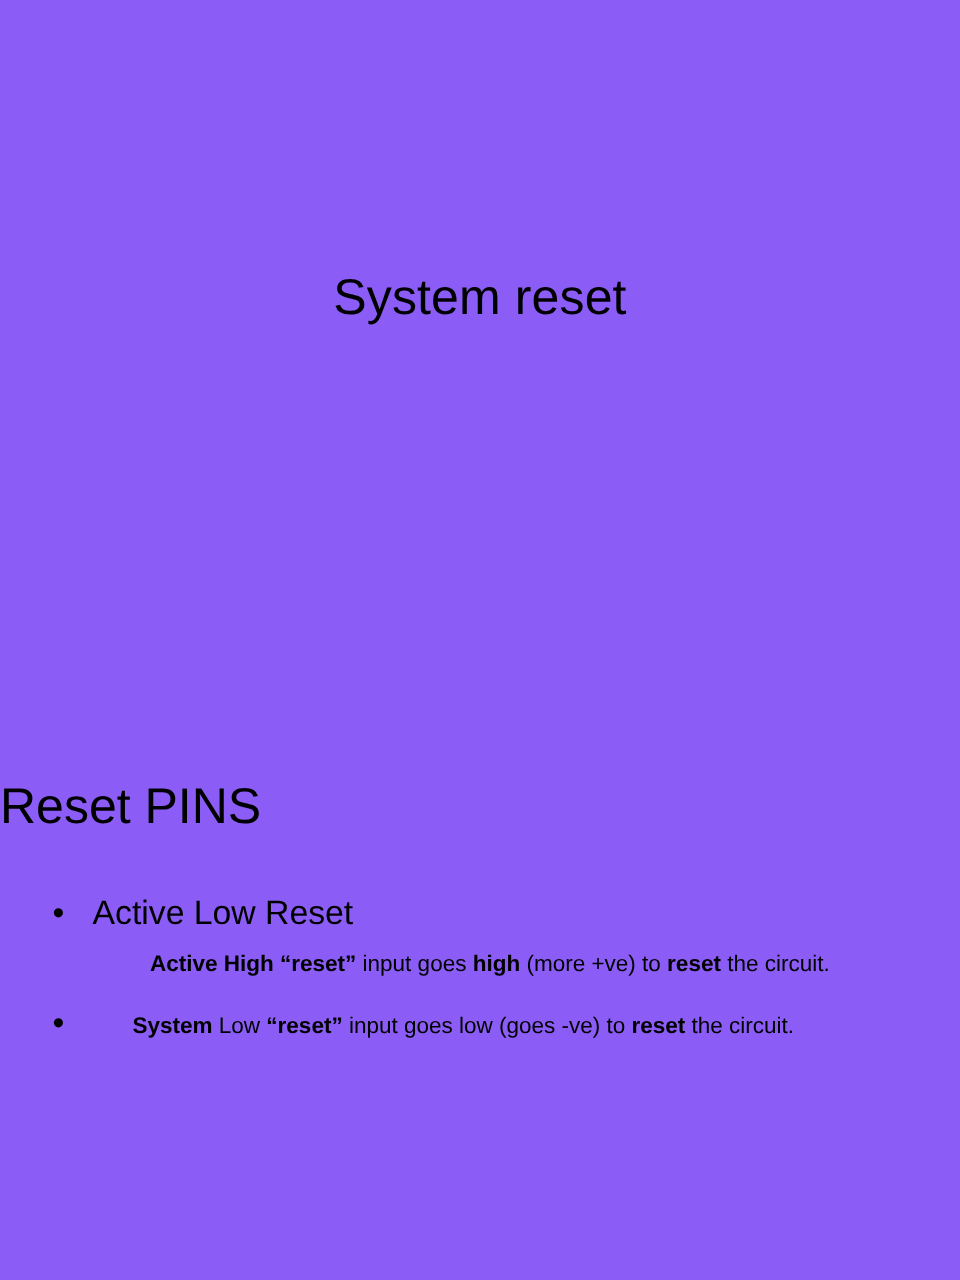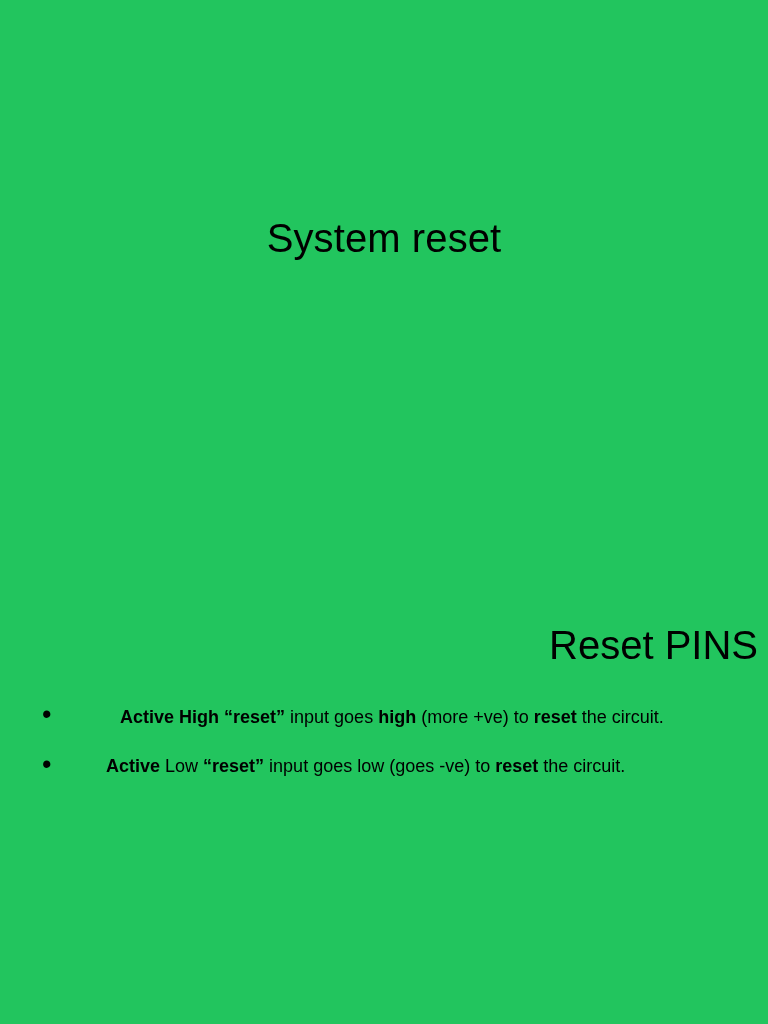--- a/index.html
+++ b/index.html
@@ -14,21 +14,21 @@
     position: relative;
     overflow: hidden;
     font-family: "Liberation Sans", sans-serif;
     color: #000000;
     -webkit-font-smoothing: antialiased;
   }
 
   .slide-page {
     position: absolute;
     inset: 0;
-    background: #22c55e;
+    background: #8b5cf6;
     padding-left: 48px;
   }
 
   
   .section-title-block {
     position: absolute;
     left: 0;
     right: 0;
     top: 213px;
     text-align: center;
@@ -46,22 +46,22 @@
   .section-two {
     position: absolute;
     left: 0;
     right: 0;
     top: 619px;
   }
   .section-two-title {
     font-size: 40px;
     line-height: 52px;
     font-weight: 400;
-    text-align: right;
-    margin: 0 0 24px 0;
+    text-align: left;
+    margin: 0 0 40px 0;
     padding-right: 10px;
     color: #000000;
   }
 
   .bullet-list {
     margin: 0;
     padding: 0;
     list-style: none;
   }
   .bullet-item {
@@ -115,25 +115,26 @@
   </div>
 
   <div class="section-two">
 
     <h2 class="section-two-title">Reset PINS</h2>
 
     <ul class="bullet-list">
 
       <li class="bullet-item item-one">
         <span class="bullet-dot">•</span>
+        <span>Active Low Reset</span>
       </li>
 
       <p class="sub-para para-one"><b>Active High </b><b>“reset”</b><span> input goes </span><b>high</b><span> (more +ve) to </span><b>reset</b><span> the circuit.</span></p>
 
       <li class="bullet-item item-two">
         <span class="bullet-dot">•</span>
       </li>
 
-      <p class="sub-para para-two"><b>Active</b><span> Low </span><b>“reset”</b><span> input goes low (goes -ve) to </span><b>reset</b><span> the circuit.</span></p>
+      <p class="sub-para para-two"><b>System</b><span> Low </span><b>“reset”</b><span> input goes low (goes -ve) to </span><b>reset</b><span> the circuit.</span></p>
 
     </ul>
   </div>
 </div>
 
 </body></html>

